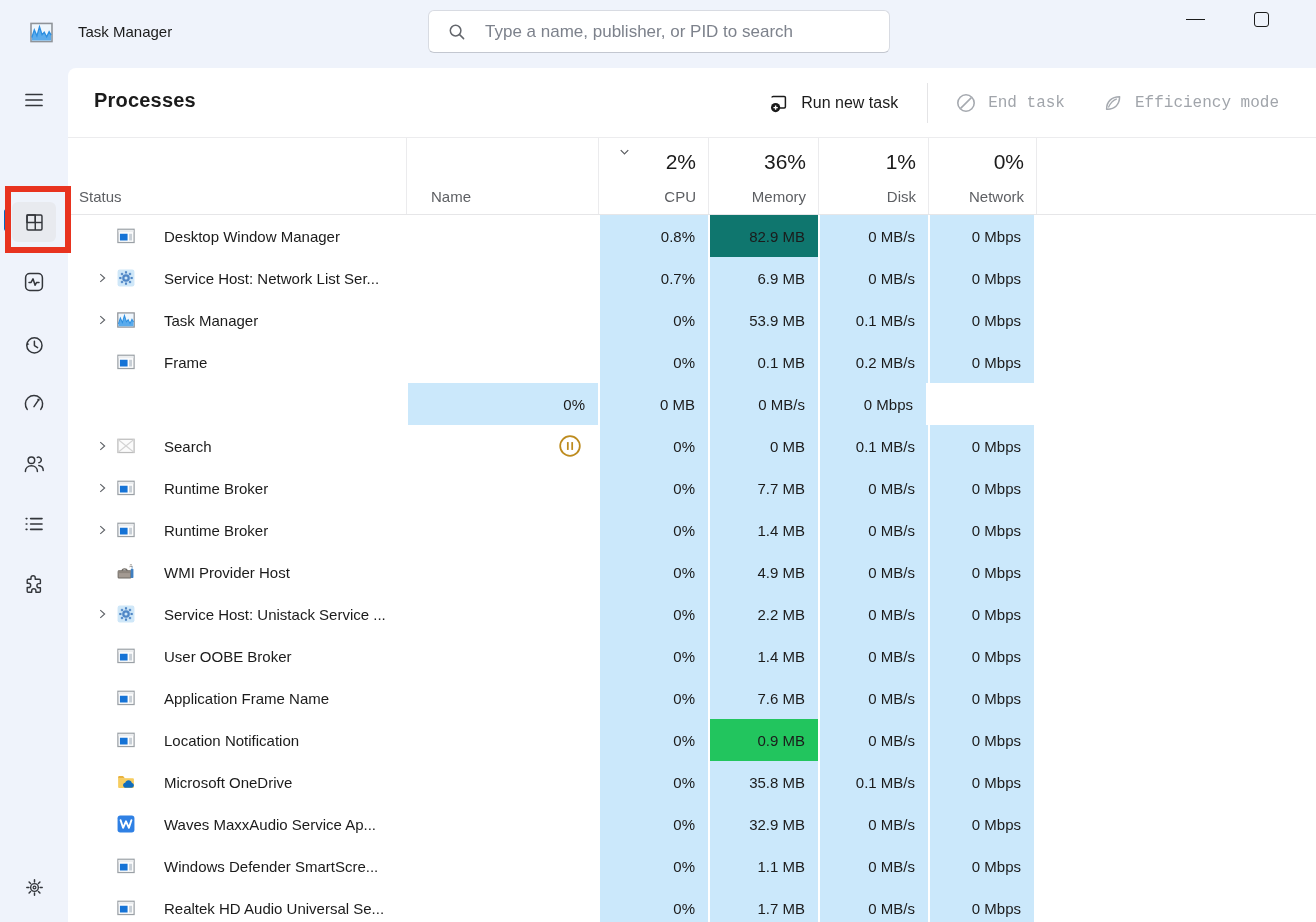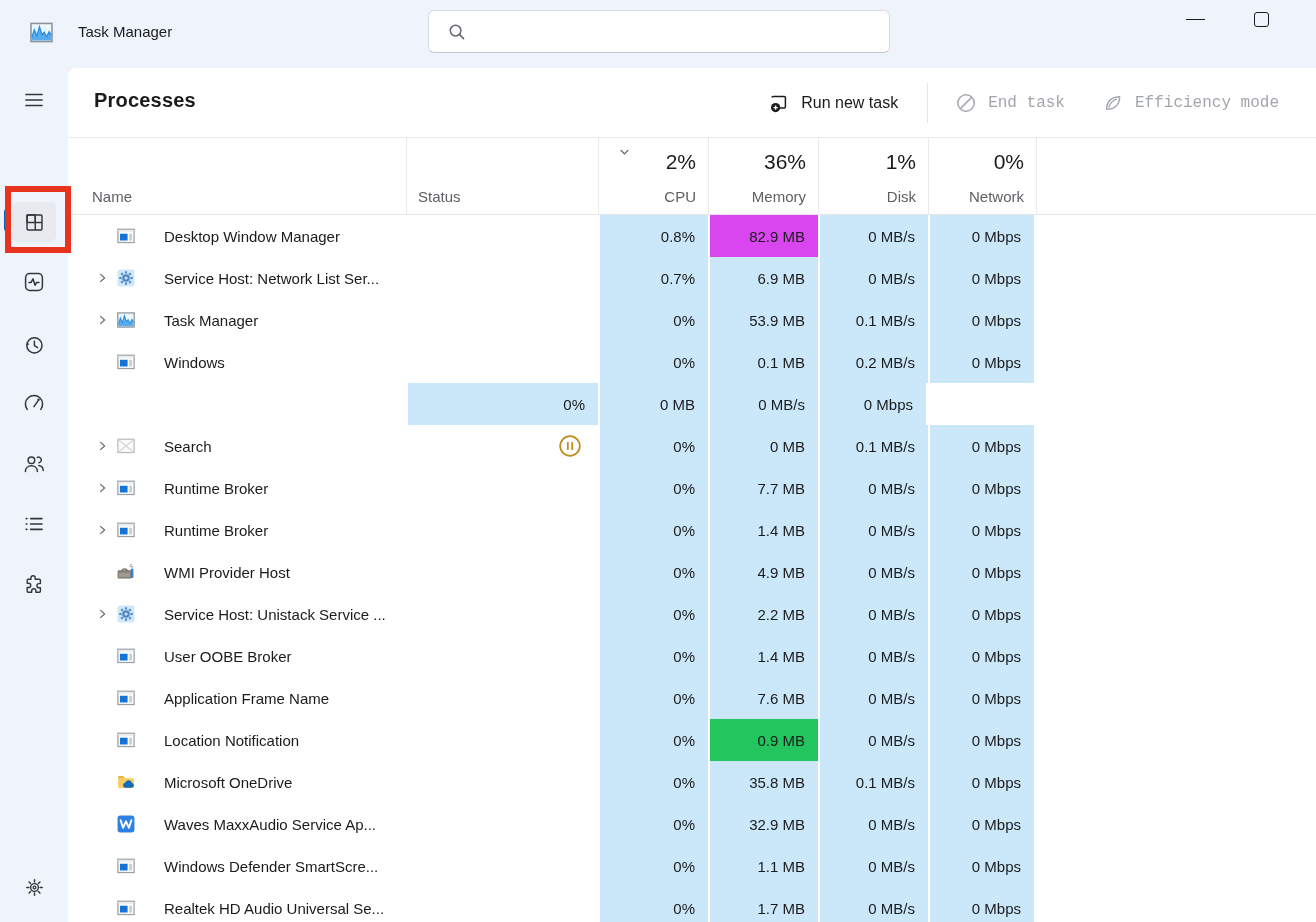--- a/index.html
+++ b/index.html
@@ -256,20 +256,21 @@
         <use href="#ic-taskmgr"></use>
       </svg>
   </span>
   <span class="win-title">Task Manager</span>
   <div class="searchbox">
     <span>
         <svg width="20" height="20">
           <use href="#ic-search"></use>
         </svg>
       </span>
+    <input type="text" placeholder="Type a name, publisher, or PID to search" style="">
   </div>
   <div class="winctl min">
       <span class="glyph-min"></span>
     </div>
   <div class="winctl max">
       <span class="glyph-max"></span>
     </div>
 </div>
 
 <div class="sidebar">
@@ -344,25 +345,25 @@
       <button class="tbtn disabled">
         <svg width="22" height="22">
             <use href="#ic-leaf"></use>
           </svg>
         <span>Efficiency mode</span>
       </button>
     </div>
   </div>
 
   <div class="thead grid-cols">
+    <div class="hc status">
+      <span class="h-label">Status</span>
+    </div>
     <div class="hc name">
       <span class="h-label">Name</span>
-    </div>
-    <div class="hc status">
-      <span class="h-label">Status</span>
     </div>
     <div class="hc">
       <span class="sort-chev">
         <svg width="15" height="15">
             <use href="#ic-chevron-down"></use>
           </svg>
       </span>
       <span class="h-pct">2%</span>
       <span class="h-sub">CPU</span>
     </div>
@@ -387,21 +388,21 @@
       <span class="twisty"></span>
       <span class="picon">
             <svg width="18" height="18">
               <use href="#ic-window"></use>
             </svg>
           </span>
       <span class="pname">Desktop Window Manager</span>
     </div>
     <div class="cell status-cell"></div>
     <div class="cell num cpu" style="background: rgb(203, 232, 251);">0.8%</div>
-    <div class="cell num memory" style="background: #d946ef; padding-left: 36px;">82.9 MB</div>
+    <div class="cell num memory" style="background: #0f766e; padding-left: 36px;">82.9 MB</div>
     <div class="cell num disk" style="background: rgb(203, 232, 251);">0 MB/s</div>
     <div class="cell num network" style="background: rgb(203, 232, 251);">0 Mbps</div>
     <div class="cell filler"></div>
   </div>
 
   <div class="trow grid-cols">
     <div class="cell name-cell">
       <span class="twisty">
             <svg width="14" height="14">
               <use href="#ic-chevron-right"></use>
@@ -445,21 +446,21 @@
   </div>
 
   <div class="trow grid-cols">
     <div class="cell name-cell">
       <span class="twisty"></span>
       <span class="picon">
             <svg width="18" height="18">
               <use href="#ic-window"></use>
             </svg>
           </span>
-      <span class="pname">Windows</span>
+      <span class="pname">Frame</span>
     </div>
     <div class="cell status-cell"></div>
     <div class="cell num cpu" style="background: rgb(203, 232, 251);">0%</div>
     <div class="cell num memory" style="background: rgb(203, 232, 251);">0.1 MB</div>
     <div class="cell num disk" style="background: rgb(203, 232, 251);">0.2 MB/s</div>
     <div class="cell num network" style="background: rgb(203, 232, 251);">0 Mbps</div>
     <div class="cell filler"></div>
   </div>
 
   <div class="trow grid-cols">

